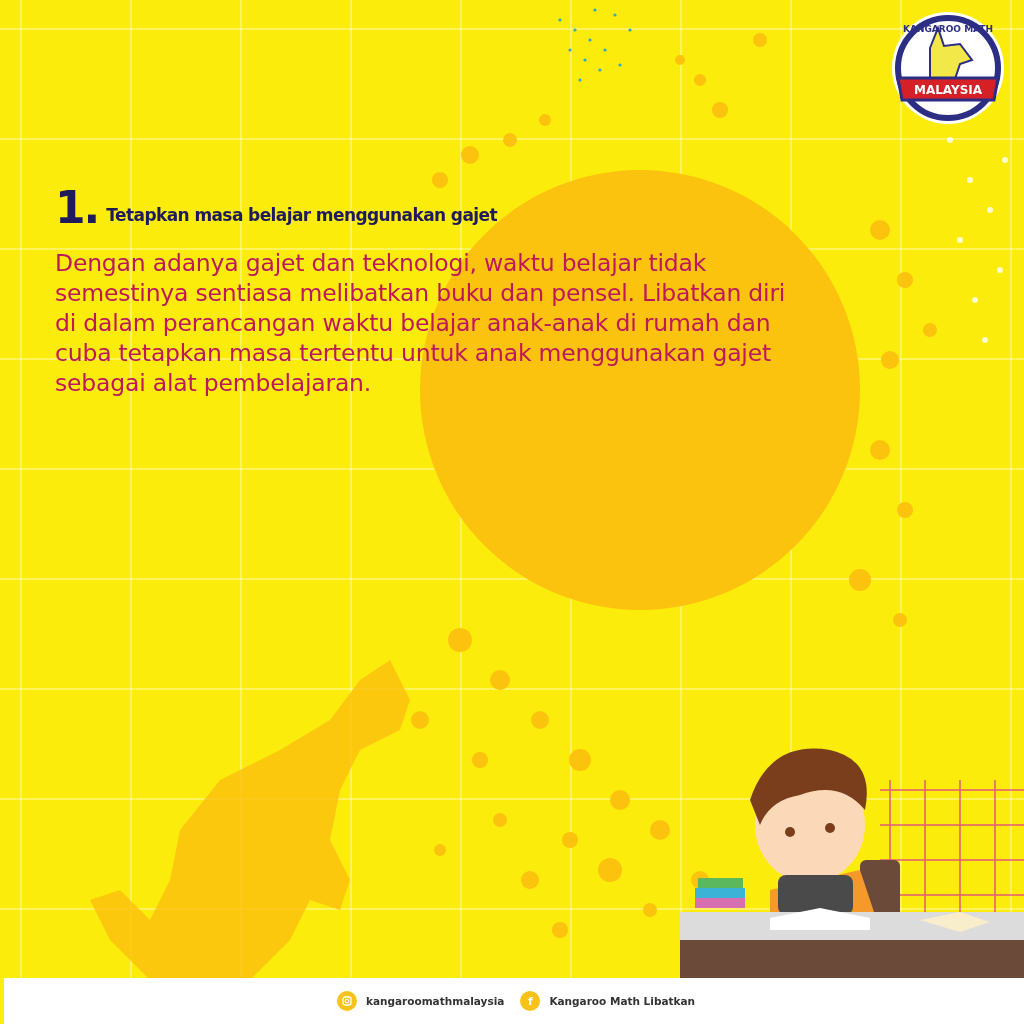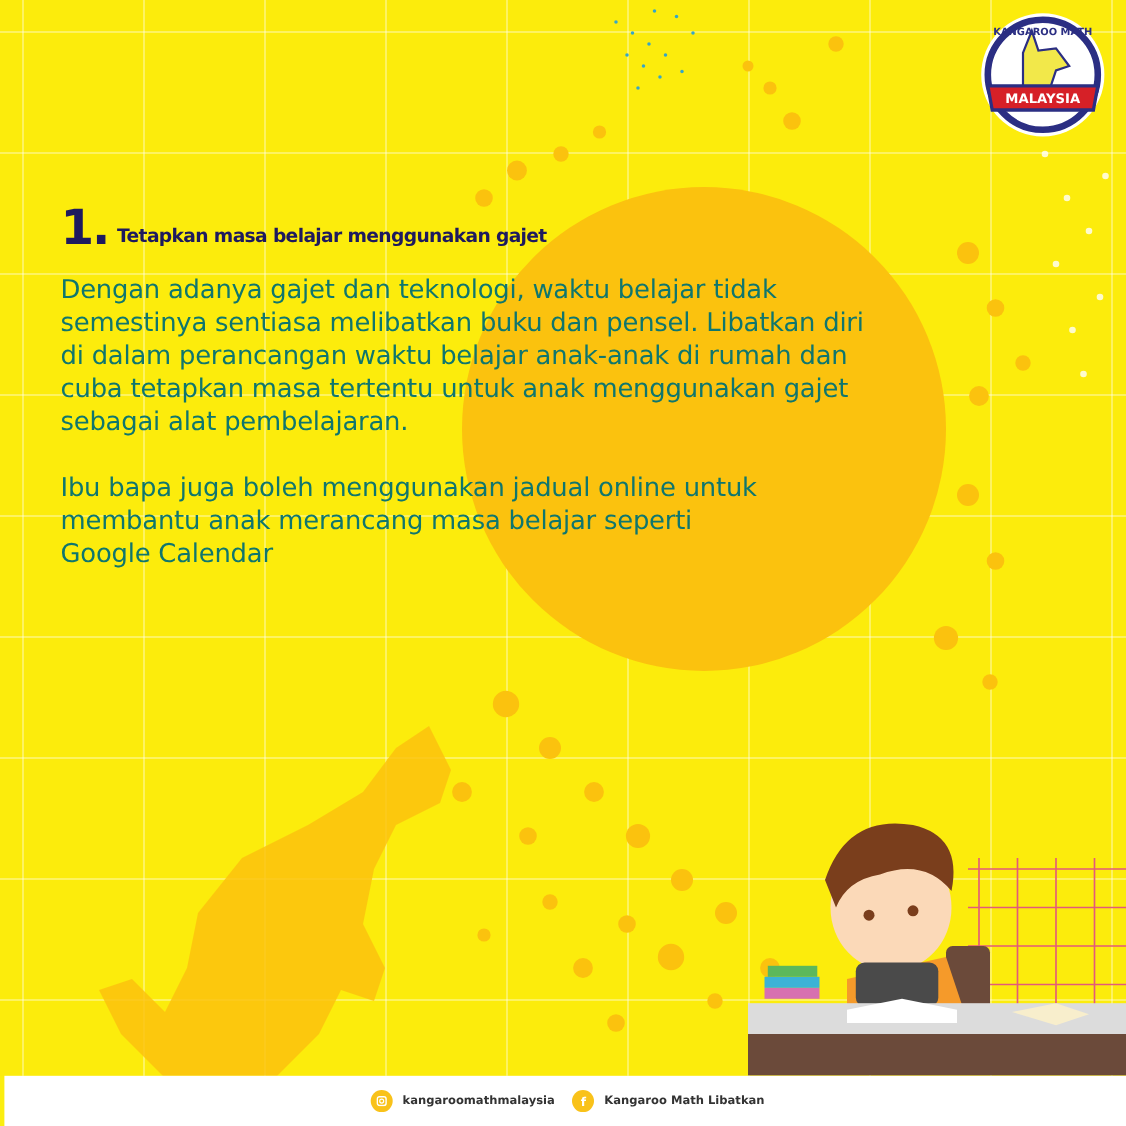--- a/index.html
+++ b/index.html
@@ -11,21 +11,21 @@
       linear-gradient(0deg, rgba(255,255,255,0.35) 2px, transparent 2px);
     background-size:110px 110px;
     background-position:20px 30px;
   }
   .sun{position:absolute;left:420px;top:170px;width:440px;height:440px;border-radius:50%;background:#fbc20e;}
   .kangaroo{position:absolute;left:90px;top:640px;width:340px;height:340px;}
   .logo{position:absolute;left:880px;top:8px;width:136px;height:124px;}
   .heading{position:absolute;left:55px;top:188px;display:flex;align-items:flex-end;color:#1e1a5e;font-weight:bold;}
   .heading .num{font-size:44px;line-height:40px;font-family:"DejaVu Sans",sans-serif;font-weight:900;letter-spacing:-2px;}
   .heading .title{font-size:17px;margin-left:8px;letter-spacing:-0.6px;line-height:26px;}
-  .body{position:absolute;left:55px;top:248px;width:940px;color:#0f766e;font-size:23.5px;line-height:30px;letter-spacing:-0.2px;}
+  .body{position:absolute;left:55px;top:248px;width:940px;color:#be185d;font-size:23.5px;line-height:30px;letter-spacing:-0.2px;}
   .body p{margin:0 0 30px 0;white-space:pre-line;}
   .boy{position:absolute;left:660px;top:740px;width:364px;height:238px;}
   .footer{position:absolute;left:4px;top:978px;width:1024px;height:46px;background:#ffffff;display:flex;align-items:center;justify-content:center;gap:16px;font-size:10.5px;color:#333;font-weight:bold;}
   .fitem{display:flex;align-items:center;gap:9px;}
   .ficon{width:20px;height:20px;border-radius:50%;background:#f9c21a;display:flex;align-items:center;justify-content:center;color:#fff;font-size:11px;font-weight:bold;}
 </style>
 </head>
 <body>
 
 <div class="bg">
@@ -137,23 +137,20 @@
   <span class="num">1.</span>
   <span class="title">Tetapkan masa belajar menggunakan gajet</span>
 </div>
 
 <div class="body">
   <p>Dengan adanya gajet dan teknologi, waktu belajar tidak
 semestinya sentiasa melibatkan buku dan pensel. Libatkan diri
 di dalam perancangan waktu belajar anak-anak di rumah dan
 cuba tetapkan masa tertentu untuk anak menggunakan gajet
 sebagai alat pembelajaran.</p>
-  <p>Ibu bapa juga boleh menggunakan jadual online untuk
-membantu anak merancang masa belajar seperti
-Google Calendar</p>
 </div>
 
 <div class="footer">
   <div class="fitem">
     <span class="ficon">
       <svg width="10" height="10" viewBox="0 0 10 10">
           <rect x="1" y="1" width="8" height="8" rx="2" fill="none" stroke="#fff" stroke-width="1.3"></rect>
           <circle cx="5" cy="5" r="1.8" fill="none" stroke="#fff" stroke-width="1.1"></circle>
         </svg>
     </span>

